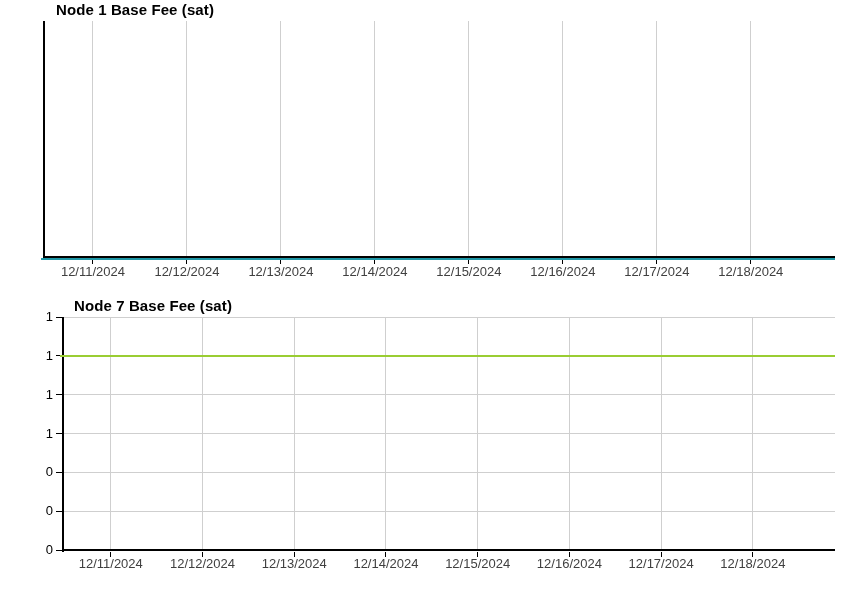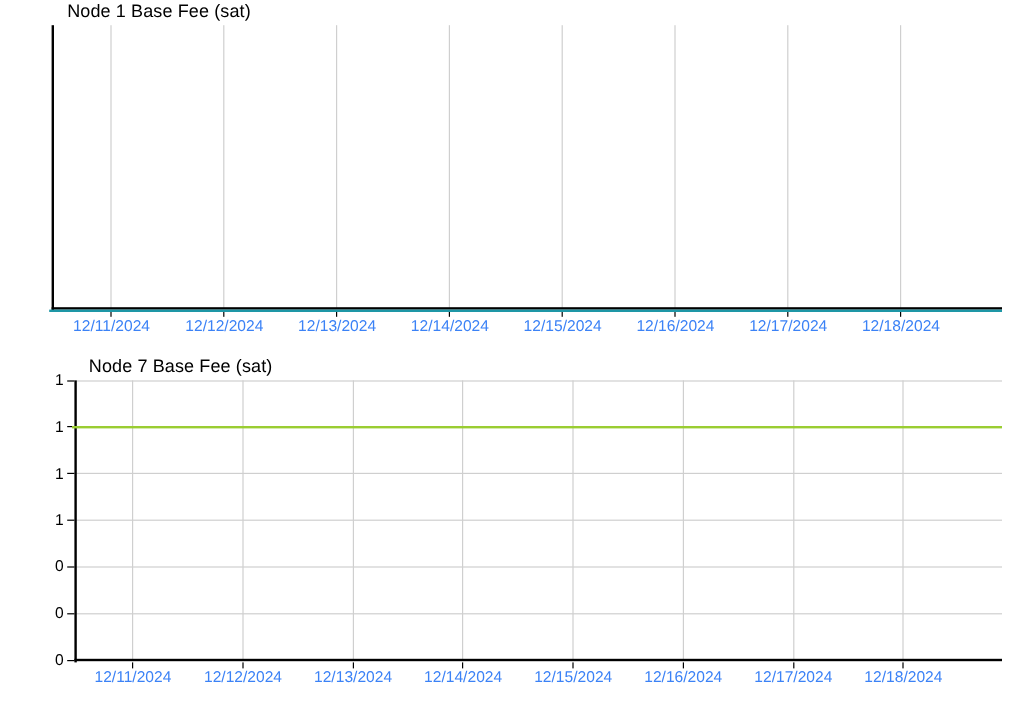--- a/index.html
+++ b/index.html
@@ -11,37 +11,37 @@
     position: relative;
     width: 860px; height: 600px;
     background: #ffffff;
     overflow: hidden;
   }
   .chart-layer { position: absolute; left: 0; top: 0; width: 860px; height: 600px; }
   .chart-title {
     position: absolute;
     margin: 0;
     font-size: 15px;
-    font-weight: 400;
+    font-weight: 700;
     color: #000000;
     white-space: nowrap;
     letter-spacing: 0.1px;
   }
   .title-0 { left: 56px; top: 1px; }
   .title-1 { left: 74px; top: 297px; }
   .grid-v { position: absolute; width: 1px; background: #cfcfcf; }
   .grid-h { position: absolute; height: 1px; background: #cfcfcf; }
   .axis   { position: absolute; background: #000000; }
   .tick-x { position: absolute; width: 1px; height: 5px; background: #000000; }
   .tick-y { position: absolute; height: 1px; background: #000000; }
   .xlab {
     position: absolute;
     transform: translateX(-50%);
     font-size: 13px;
-    color: #3b82f6;
+    color: #404040;
     white-space: nowrap;
   }
   .ylab {
     position: absolute;
     transform: translateY(-55%);
     text-align: right;
     font-size: 13px;
     color: #000000;
   }
   .series-line { position: absolute; height: 2px; }

